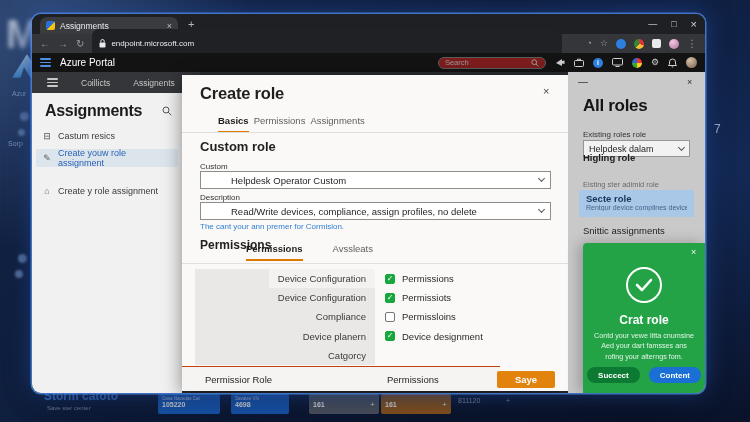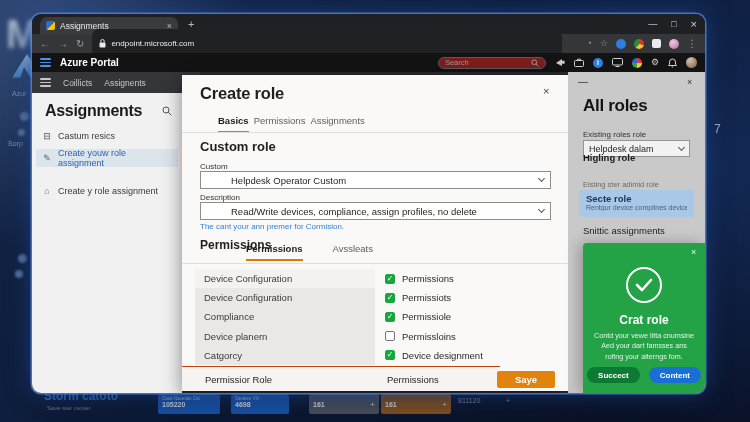--- a/index.html
+++ b/index.html
@@ -59,38 +59,38 @@
     display:flex; align-items:center; padding:0 7px; gap:5px; }
   .url-text { font-size:8px; color:#e8eaed; }
   .bar-icons { display:flex; align-items:center; gap:8px; margin-left:auto; }
   .ext-dot { width:10px; height:10px; border-radius:50%; }
   .ext-sq { width:9px; height:9px; border-radius:2px; background:#e8eaed; }
 
   .portal-header { left:0; top:39px; width:100%; height:19px; background:#131314;
     display:flex; align-items:center; padding:0 8px; }
   .burger { width:11px; display:flex; flex-direction:column; gap:2px; }
   .burger i { height:1.5px; background:#4e8fe8; border-radius:1px; }
-  .portal-title { font-size:10px; font-weight:bold; color:#fff; margin-left:9px; }
+  .portal-title { font-size:10px; font-weight:normal; color:#fff; margin-left:9px; }
   .portal-right { margin-left:auto; display:flex; align-items:center; gap:9px; }
   .search-pill { width:108px; height:12px; border:1px solid #5c5c5c; border-radius:7px;
     background:#7f1d1d; display:flex; align-items:center; padding:0 6px; }
   .search-ph { font-size:7.5px; color:#9a9a9a; flex:1; }
   .hdr-ic { font-size:9px; color:#cfcfcf; line-height:1; }
   .info-circ { width:10px; height:10px; border-radius:50%; background:#2d7fe0; color:#fff;
     font-size:7px; font-weight:bold; display:flex; align-items:center; justify-content:center; }
   .color-circ { width:10px; height:10px; border-radius:50%;
     background:conic-gradient(#e33 0 25%,#fc2 25% 50%,#3a3 50% 75%,#36c 75% 100%); }
   .avatar { width:11px; height:11px; border-radius:50%;
     background:radial-gradient(circle at 35% 30%,#d8c2a8,#7a5c48); }
 
   .content { left:0; top:58px; width:673px; height:321px; background:#2a2b2f; }
 
   
   .breadcrumb { left:0; top:0; width:168px; height:21px; background:#35363a;
-    display:flex; align-items:center; gap:12px; padding:0 8px; }
+    display:flex; align-items:center; gap:23px; padding:0 15px; }
   .crumb { font-size:8.5px; color:#c8c8c8; }
   .burger-gray i { background:#c8c8c8; }
   .sidebar { left:0; top:21px; width:150px; height:300px; background:#f1f1f1; }
   .sb-title { left:13px; top:9px; font-size:16px; font-weight:bold; color:#1b1b1b; letter-spacing:-.3px; }
   .sb-item { left:4px; height:18px; width:142px; display:flex; align-items:center; gap:6px;
     padding:0 6px; font-size:9px; color:#3a3a3a; }
   .sb-item.sel { background:#dde5ec; border-radius:2px; color:#2b63b8; }
   .sb-ic { font-size:9px; color:#555; width:10px; text-align:center; flex:none; }
 
   
@@ -108,21 +108,21 @@
     display:flex; align-items:center; padding:0 6px; }
   .field .ft { font-size:9.5px; color:#201f1e; flex:1;margin-left:24px; }
   .chev { width:5px; height:5px; border-right:1.2px solid #555; border-bottom:1.2px solid #555;
     transform:rotate(45deg); margin-top:-3px; flex:none; }
   .dlg-link { left:18px; top:147px; font-size:8px; color:#2f7fd4; }
   .perm-title { left:18px; top:163px; font-size:12px; font-weight:bold; color:#201f1e; }
   .perm-tabs { left:64px; top:168px; display:flex; gap:30px; }
   .dlg-div2 { left:0; top:188px; width:386px; height:1px; background:#e1dfdd; }
 
   .leftcol { left:13px; top:194px; width:180px; height:96px; background:#e9e8e6;
-    display:flex; flex-direction:column; }
+    display:flex; flex-direction:column;align-items:flex-end; }
   .lrow { height:19.2px; display:flex; align-items:center; padding:0 9px;
     font-size:9.5px; color:#3a3a38; }
   .lrow.sel { background:#f3f2f0; }
   .rightcol { left:203px; top:194px; width:170px; height:96px; display:flex; flex-direction:column; }
   .rrow { height:19.2px; display:flex; align-items:center; gap:7px; }
   .cbx { width:10px; height:10px; border-radius:2px; background:#fff; border:1px solid #767676;
     display:flex; align-items:center; justify-content:center; flex:none; }
   .cbx.checked { background:#18a63e; border-color:#18a63e; }
   .cbx.checked::after { content:"✓"; color:#fff; font-size:8px; line-height:1; }
   .rlabel { font-size:9.5px; color:#2a2a28; }
@@ -358,24 +358,20 @@
         <div class="abs rightcol">
           <div class="rrow">
             <span class="cbx checked"></span>
             <span class="rlabel">Permissions</span>
           </div>
           <div class="rrow">
             <span class="cbx checked"></span>
             <span class="rlabel">Permissiots</span>
           </div>
           <div class="rrow">
-            <span class="cbx checked"></span>
-            <span class="rlabel">Permissiole</span>
-          </div>
-          <div class="rrow">
             <span class="cbx"></span>
             <span class="rlabel">Permissloins</span>
           </div>
           <div class="rrow">
             <span class="cbx checked"></span>
             <span class="rlabel">Device designment</span>
           </div>
         </div>
 
         <div class="abs dlg-footer">

